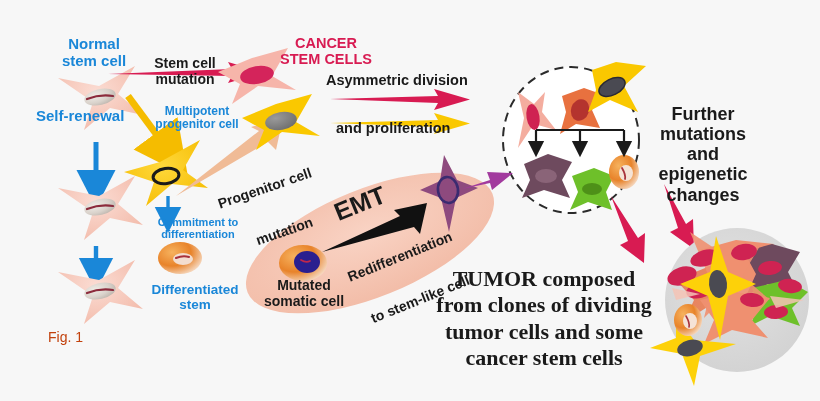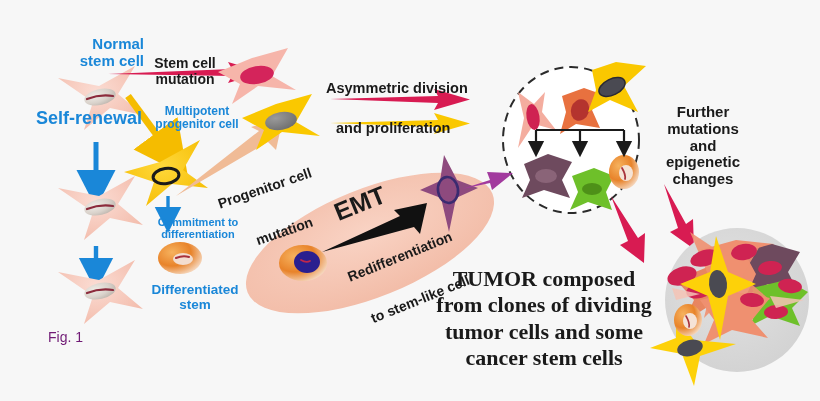--- a/index.html
+++ b/index.html
@@ -8,21 +8,21 @@
     background:#f7f7f7;
     font-family:"Liberation Sans","DejaVu Sans",sans-serif;
     position:relative;
   }
   #stage{position:absolute;left:0;top:0;width:820px;height:401px;}
   svg#scene{position:absolute;left:0;top:0;width:820px;height:401px;}
   .lbl{position:absolute;white-space:pre;line-height:1.12;}
   .blue{color:#1a87d8;font-weight:bold;}
   .black{color:#1a1a1a;font-weight:bold;}
   .crimson{color:#d81b52;font-weight:bold;}
-  .plain{color:#701a75;font-weight:normal;text-align:center;}
+  .plain{color:#c2410c;font-weight:normal;text-align:center;}
   .ctr{text-align:center;}
 </style>
 </head>
 <body>
 
 <div id="stage">
 
 <svg id="scene" viewBox="0 0 820 401">
   <defs>
     <radialGradient id="gStem" cx="45%" cy="40%" r="70%">
@@ -229,60 +229,64 @@
 
     <ellipse cx="688" cy="320" rx="14" ry="16" fill="url(#gOrange)"></ellipse>
     <ellipse cx="690" cy="321" rx="7" ry="8" fill="#f5e3d6"></ellipse>
     <path d="M686,316 q4,7 3,11" stroke="#a8323c" stroke-width="1.6" fill="none" stroke-linecap="round"></path>
 
     <path d="M672,288 L700,294 L676,300 Z" fill="#f4c3b5" opacity="0.85"></path>
     <path d="M770,296 L804,300 L776,308 Z" fill="#f4c3b5" opacity="0.85"></path>
   </g>
 </svg>
 
-<div class="lbl blue ctr" style="left:44px;top:36px;width:100px;font-size:15px;text-align:right;">Normal
+<div class="lbl blue ctr" style="left:44px;top:36px;width:100px;font-size:15px;">Normal
 stem cell</div>
 
-<div class="lbl blue" style="left:36px;top:108px;font-size:18px;">Self-renewal</div>
+<div class="lbl blue" style="left:36px;top:108px;font-size:15px;">Self-renewal</div>
 
 <div class="lbl black ctr" style="left:130px;top:56px;width:110px;font-size:14px;">Stem cell
 mutation</div>
 
 <div class="lbl blue ctr" style="left:138px;top:105px;width:118px;font-size:12px;">Multipotent
 progenitor cell</div>
 
 <div class="lbl black" style="left:206px;top:168px;font-size:14px;transform:rotate(-19deg);transform-origin:left top;">
   <div>Progenitor cell</div>
   <div style="margin-left:24px;">mutation</div>
 </div>
 
 <div class="lbl blue ctr" style="left:128px;top:216px;width:140px;font-size:11px;">Commitment to
 differentiation</div>
 
 <div class="lbl blue ctr" style="left:128px;top:282px;width:134px;font-size:13.5px;">Differentiated
 stem</div>
 
-
-<div class="lbl black" style="left:326px;top:72px;font-size:14.5px;margin-top:8px;">Asymmetric division</div>
+<div class="lbl crimson ctr" style="left:266px;top:35px;width:120px;font-size:14.5px;">CANCER
+STEM CELLS</div>
+
+<div class="lbl black" style="left:326px;top:72px;font-size:14.5px;">Asymmetric division</div>
 
 <div class="lbl black" style="left:336px;top:120px;font-size:14.5px;">and proliferation</div>
 
-<div class="lbl black ctr" style="left:648px;top:104px;width:110px;font-size:15px;">Further
+<div class="lbl black ctr" style="left:648px;top:104px;width:110px;font-size:18px;">Further
 mutations
 and
 epigenetic
 changes</div>
 
 <div class="lbl black" style="left:330px;top:200px;font-size:25px;transform:rotate(-22deg);transform-origin:left top;">EMT</div>
 
 <div class="lbl black" style="left:334px;top:242px;font-size:14px;transform:rotate(-22deg);transform-origin:left top;">
   <div>Redifferentiation</div>
   <div style="margin-left:6px;">to stem-like cell</div>
 </div>
 
+<div class="lbl black ctr" style="left:250px;top:278px;width:108px;font-size:14px;">Mutated
+somatic cell</div>
 
 <div class="lbl black ctr" style="left:428px;top:266px;width:232px;font-size:22px;line-height:1.2;font-family:Liberation Serif, serif;">TUMOR composed
 from clones of dividing
 tumor cells and some
 cancer stem cells</div>
 
 <div class="lbl plain" style="left:48px;top:330px;font-size:14px;">Fig. 1</div>
 
 </div>
 

